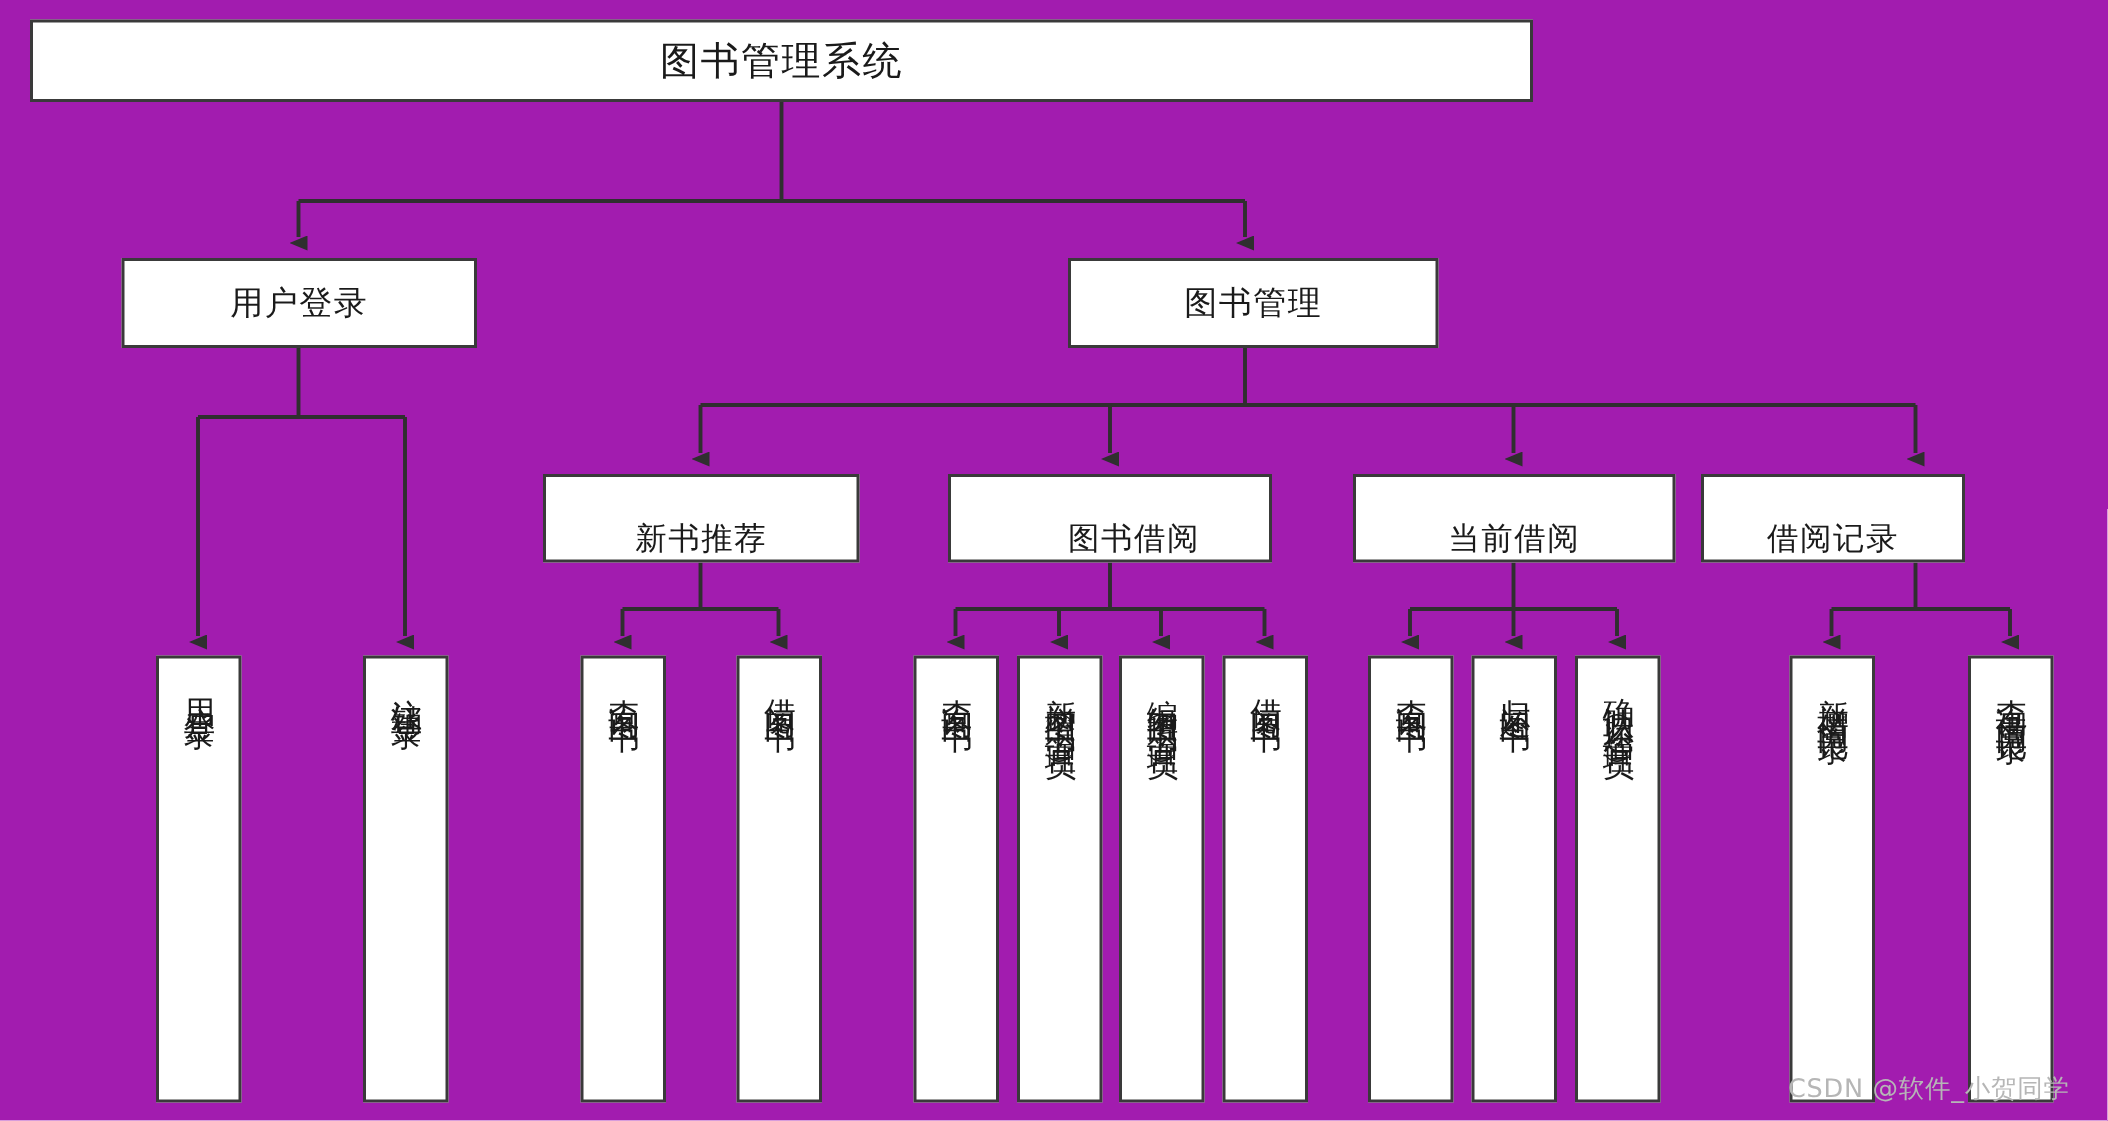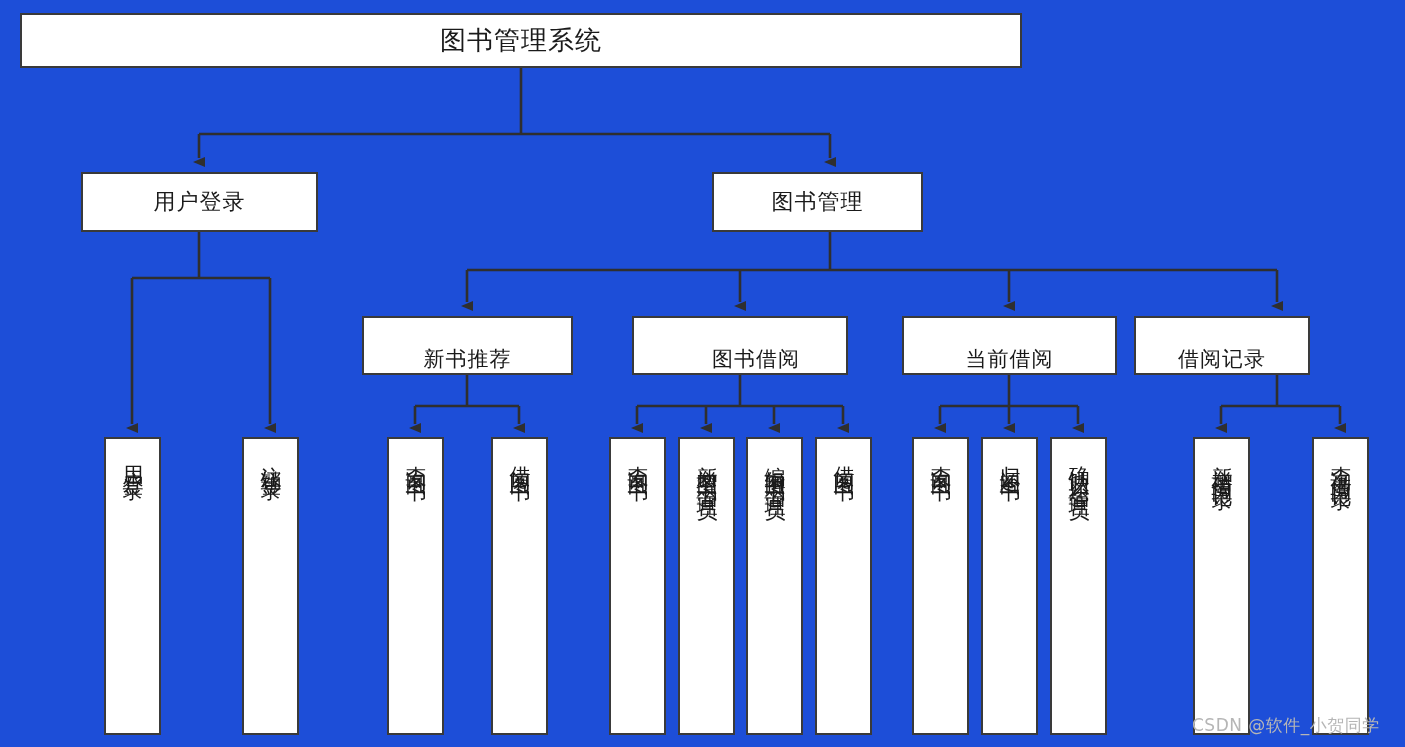--- a/index.html
+++ b/index.html
@@ -7,21 +7,21 @@
     padding: 0;
     background: #ffffff;
   }
   body {
     font-family: "DejaVu Sans", "Liberation Sans", sans-serif;
   }
   #canvas {
     position: relative;
     width: 1405px;
     height: 747px;
-    background: #1d4ed8;
+    background: #a21caf;
     overflow: hidden;
   }
   svg.wires {
     position: absolute;
     left: 0;
     top: 0;
     width: 1405px;
     height: 747px;
     pointer-events: none;
   }
@@ -130,21 +130,21 @@
   </svg>
 
   <div class="node root" style="left:20px; top:13px; width:1002px; height:55px;">
     <span>图书管理系统</span>
   </div>
 
   <div class="node lvl2" style="left:81px; top:172px; width:237px; height:60px;">
     <span>用户登录</span>
   </div>
 
-  <div class="node lvl2" style="left:712px; top:172px; width:211px; height:60px;">
+  <div class="node lvl2" style="left:712px; top:172px; width:247px; height:60px;">
     <span>图书管理</span>
   </div>
 
   <div class="node lvl3" style="left:362px; top:316px; width:211px; height:59px;">
     <span>新书推荐</span>
   </div>
 
   <div class="node lvl3" style="left:632px; top:316px; width:216px; height:59px;padding-left:32px;">
     <span>图书借阅</span>
   </div>

